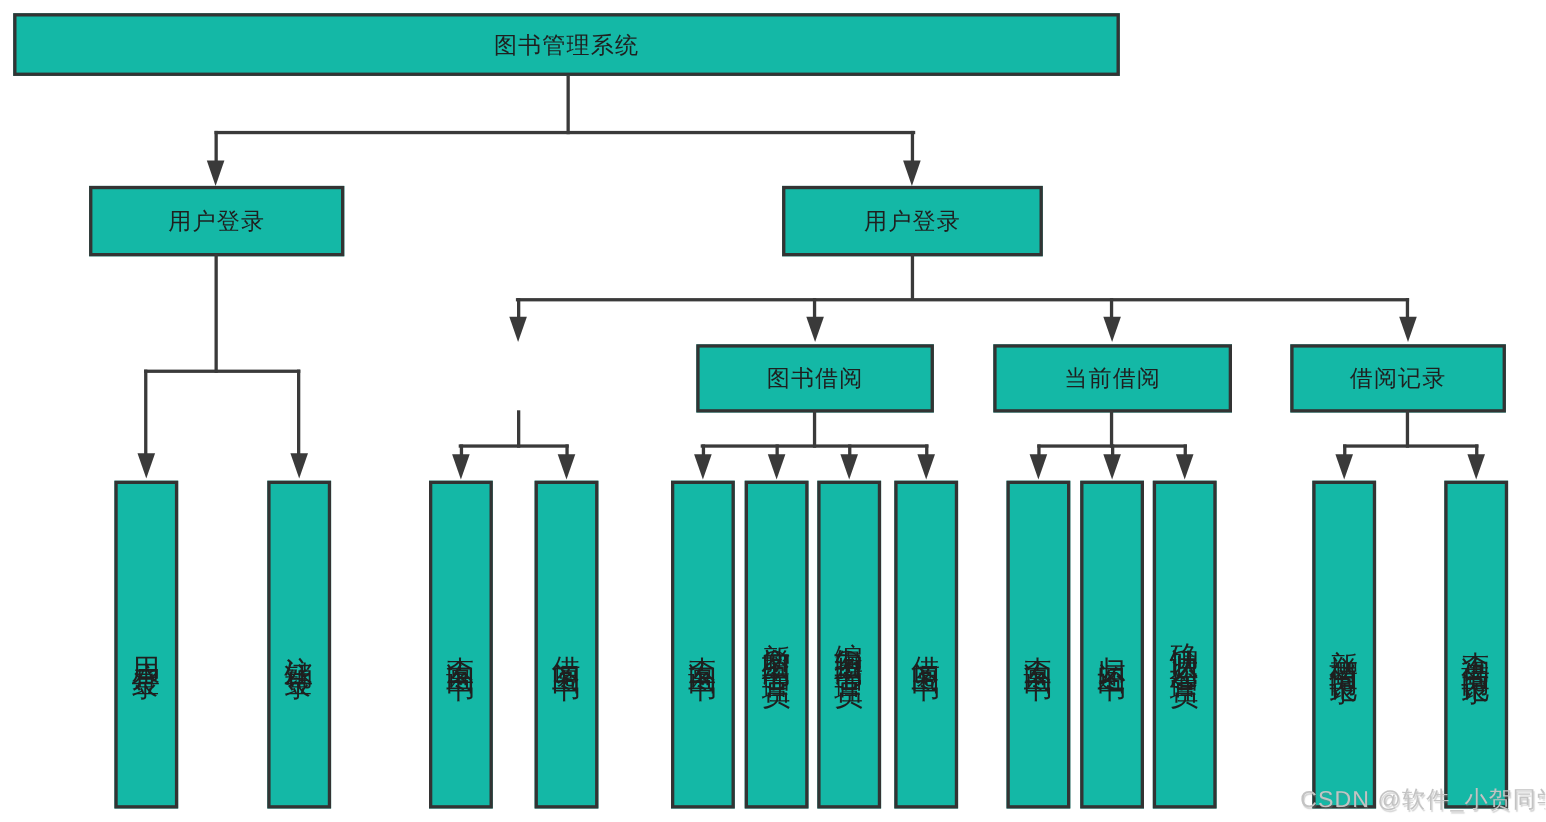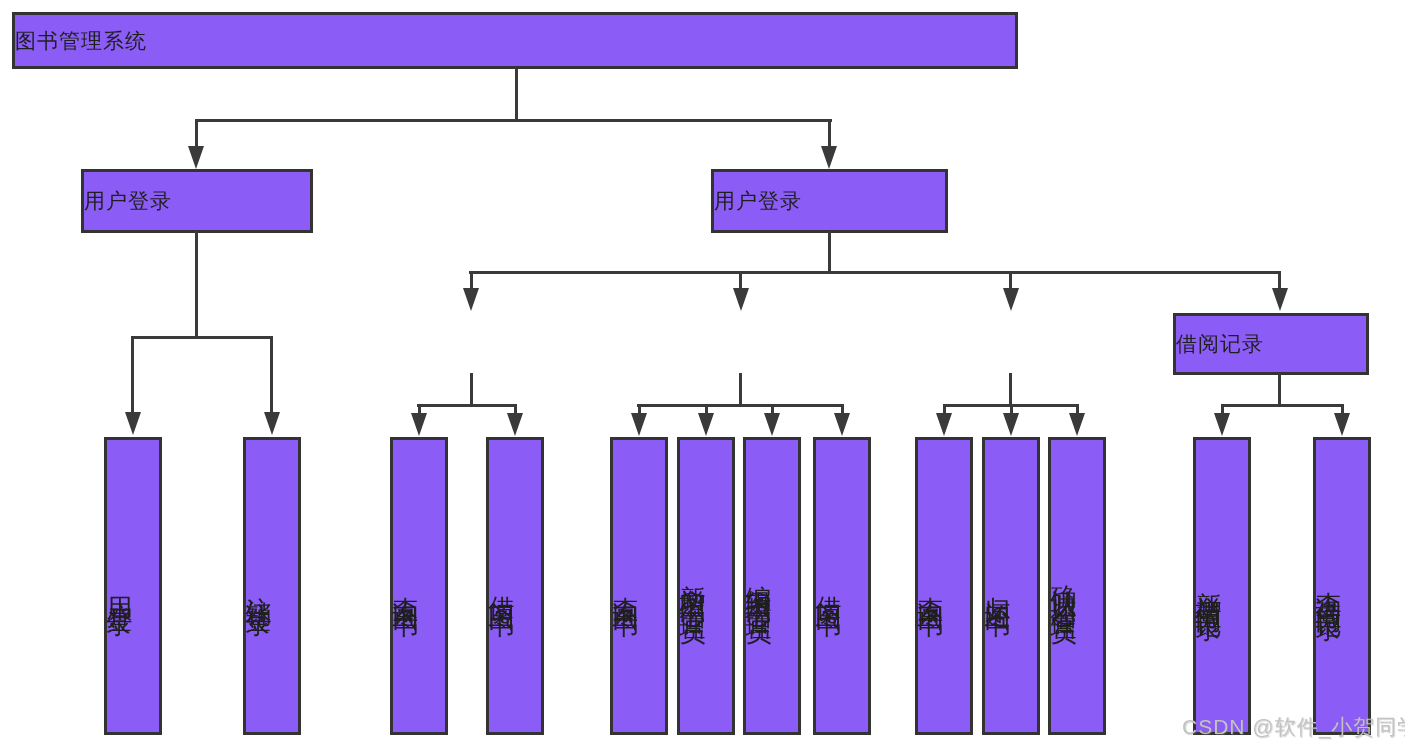--- a/index.html
+++ b/index.html
@@ -2,22 +2,22 @@
 <html><head>
 <meta charset="utf-8">
 <style>
   html,body{margin:0;padding:0;background:#ffffff;}
   .stage{
     position:relative;width:1405px;height:747px;background:#ffffff;
     font-family:"Liberation Sans","DejaVu Sans",sans-serif;color:#1f1f1f;overflow:hidden;
   }
   
   .box{
-    position:absolute;background:#8b5cf6;border:3px solid #333333;box-sizing:border-box;
-    display:flex;align-items:center;justify-content:flex-start;
+    position:absolute;background:#14b8a6;border:3px solid #333333;box-sizing:border-box;
+    display:flex;align-items:center;justify-content:center;
   }
   .hbox span{font-size:21px;letter-spacing:1px;white-space:nowrap;}
   .leaf{top:437px;width:58px;height:298px;}
   .leaf span{
     writing-mode:vertical-rl;text-orientation:mixed;
     font-size:26px;line-height:1;letter-spacing:5px;white-space:nowrap;
   }
   
   .vl,.hl{position:absolute;background:#3a3a3a;}
   .vl{width:3px;}
@@ -66,20 +66,26 @@
   <i class="hl" style="left:469px;top:271px;width:812px"></i>
   <i class="vl" style="left:470px;top:271px;height:19px"></i>
   <i class="arr" style="left:463px;top:288px"></i>
   <i class="vl" style="left:739px;top:271px;height:19px"></i>
   <i class="arr" style="left:733px;top:288px"></i>
   <i class="vl" style="left:1009px;top:271px;height:19px"></i>
   <i class="arr" style="left:1003px;top:288px"></i>
   <i class="vl" style="left:1278px;top:271px;height:19px"></i>
   <i class="arr" style="left:1272px;top:288px"></i>
 
+  <div class="box hbox" style="left:633px;top:313px;width:216px;height:62px">
+    <span>图书借阅</span>
+  </div>
+  <div class="box hbox" style="left:903px;top:313px;width:217px;height:62px">
+    <span>当前借阅</span>
+  </div>
   <div class="box hbox" style="left:1173px;top:313px;width:196px;height:62px">
     <span>借阅记录</span>
   </div>
 
   <i class="vl" style="left:470px;top:373px;height:34px"></i>
   <i class="hl" style="left:417px;top:404px;width:100px"></i>
   <i class="vl" style="left:418px;top:404px;height:12px"></i>
   <i class="arr" style="left:411px;top:413px"></i>
   <i class="vl" style="left:514px;top:404px;height:12px"></i>
   <i class="arr" style="left:507px;top:413px"></i>

